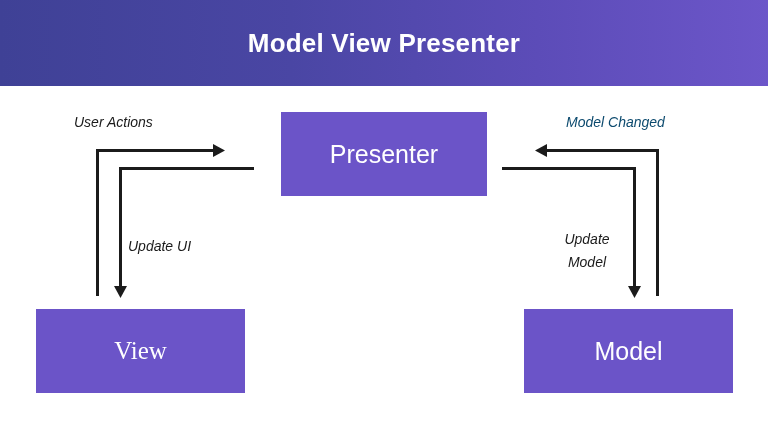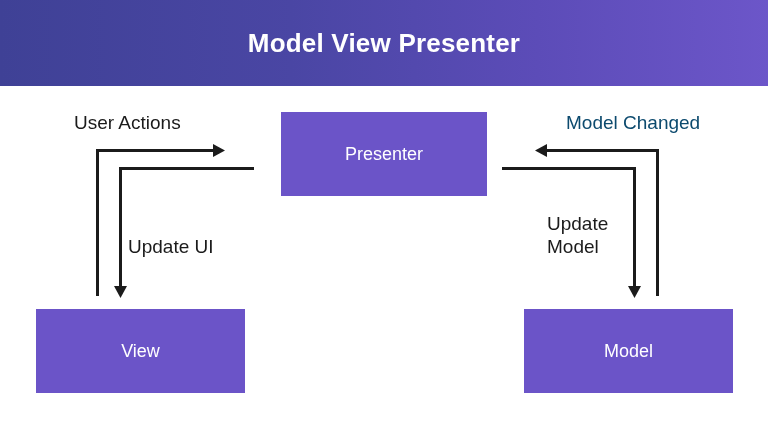--- a/index.html
+++ b/index.html
@@ -42,68 +42,70 @@
     white-space: nowrap;
     border-radius: 31px;
   }
   
   .node-box {
     position: absolute;
     display: flex;
     align-items: center;
     justify-content: center;
     color: #ffffff;
-    font-size: 18px;
+    font-size: 25px;
     font-weight: normal;
     white-space: nowrap;
     text-align: center;
   }
   #box-presenter {
     left: 281px;
     top: 112px;
     width: 206px;
     height: 84px;
   }
   #box-view {
     left: 36px;
     top: 309px;
     width: 209px;
     height: 84px;
+    font-family: Liberation Serif, serif;
   }
   #box-model {
     left: 524px;
     top: 309px;
     width: 209px;
     height: 84px;
   }
   
   .edge-label {
     position: absolute;
     color: #1b1b1b;
-    font-size: 19px;
+    font-size: 14px;
     line-height: 23px;
     white-space: pre-line;
+    font-style: italic;
   }
   #label-user-actions {
     left: 74px;
     top: 111px;
   }
   #label-update-ui {
     left: 128px;
     top: 216px;
     margin-top: 19px;
   }
   #label-model-changed {
     left: 566px;
     top: 111px;
   }
   #label-update-model {
     left: 547px;
-    top: 212px;
-    text-align: left;
+    top: 228px;
+    text-align: center;
     width: 80px;
   }
   
   #arrow-layer {
     position: absolute;
     left: 0;
     top: 0;
     width: 768px;
     height: 432px;
     pointer-events: none;

